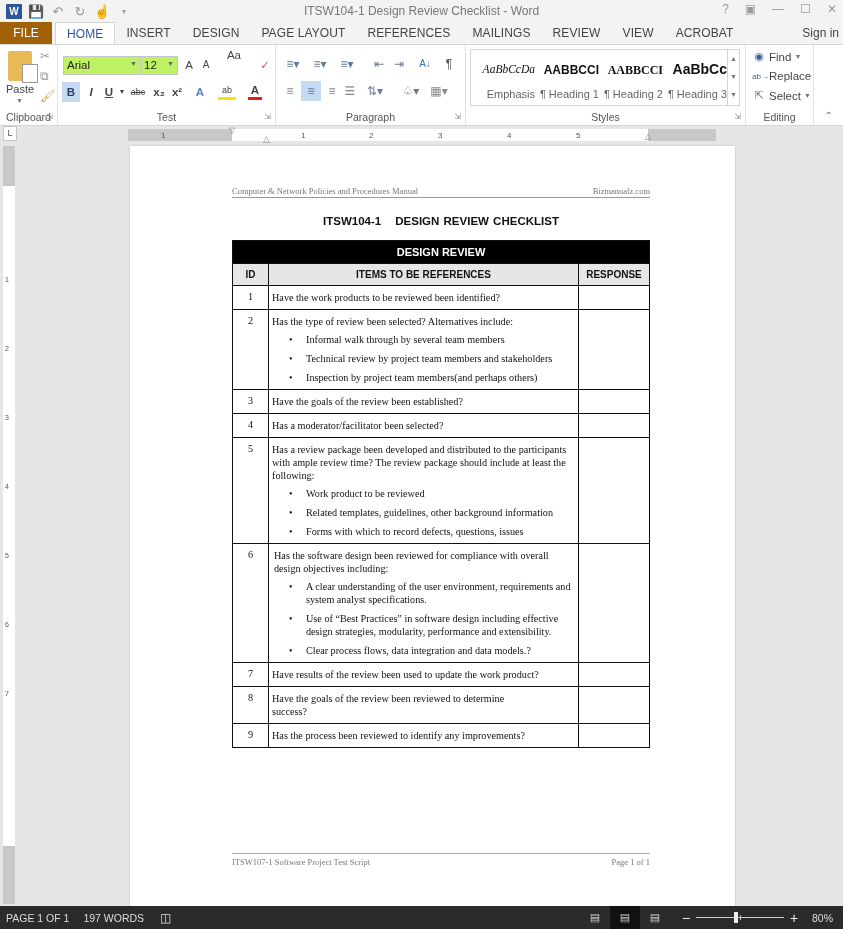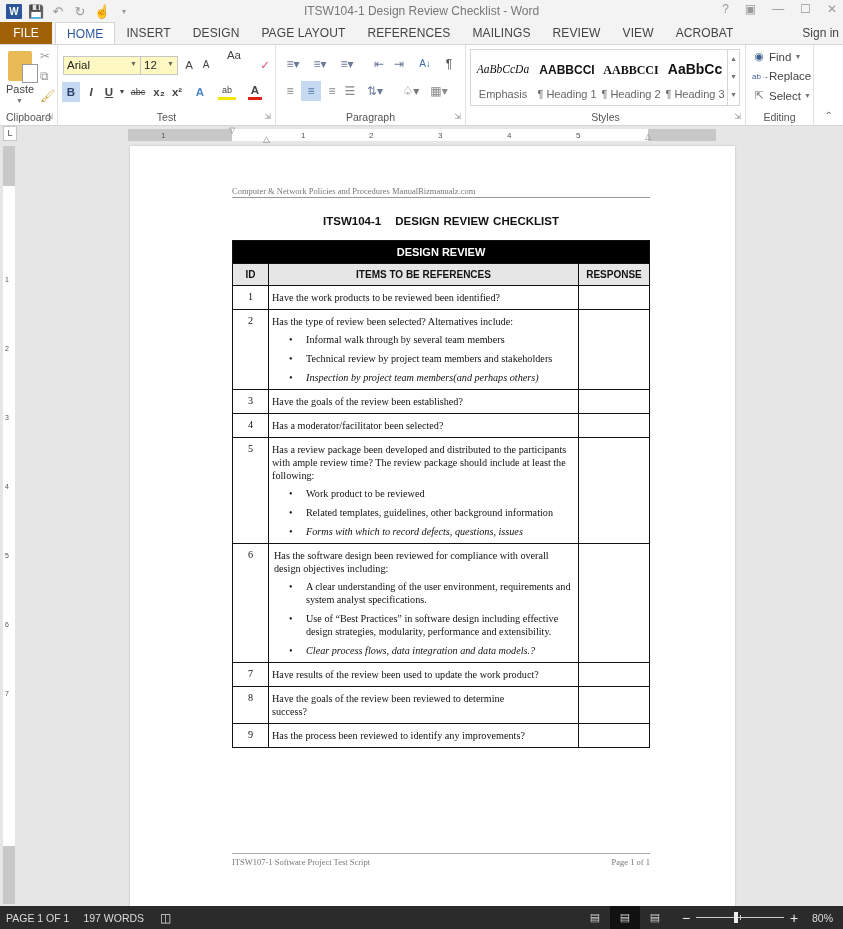--- a/index.html
+++ b/index.html
@@ -25,61 +25,61 @@
   
   .ribbon { position: absolute; left: 0; top: 44px; width: 843px; height: 82px; background: #fff; border-top: 1px solid #d5d5d5; border-bottom: 1px solid #d5d5d5; font-size: 11px; }
   .group { position: absolute; top: 0; height: 81px; border-right: 1px solid #e1e1e1; }
   .group-label { position: absolute; bottom: 3px; left: 0; right: 0; text-align: center; color: #555; font-size: 10.5px; }
   .launcher { position: absolute; right: 4px; bottom: 5px; font-size: 8px; color: #888; }
   .paste-icon { position: absolute; left: 8px; top: 6px; width: 24px; height: 30px; background: #e8b955; border-radius: 2px; }
   .paste-icon::after { content: ""; position: absolute; right: -6px; bottom: -2px; width: 14px; height: 17px; background: #fff; border: 1px solid #999; }
   .paste-label { position: absolute; left: 6px; top: 38px; font-size: 11px; color: #444; }
   .paste-arrow { position: absolute; left: 16px; top: 52px; font-size: 7px; color: #777; }
   .small-ic { position: absolute; font-size: 12px; color: #999; }
-  .font-box { position: absolute; height: 19px; border: 1px solid #c6c6c6; background: #fef9c3; font-size: 11.5px; padding: 2px 3px; color: #222; }
+  .font-box { position: absolute; height: 19px; border: 1px solid #c6c6c6; background: #bef264; font-size: 11.5px; padding: 2px 3px; color: #222; }
   .font-box .dd { position: absolute; right: 3px; top: 3px; font-size: 7px; color: #666; }
   .fbtn { position: absolute; font-size: 11.5px; color: #444; height: 20px; line-height: 20px; text-align: center; }
   .fbtn.on { background: #c5daf1; }
   .pbtn { position: absolute; font-size: 12px; color: #6a7a99; height: 20px; line-height: 20px; text-align: center; }
   .styles-box { position: absolute; left: 470px; top: 4px; width: 270px; height: 57px; border: 1px solid #d5d5d5; background: #fff; }
-  .style-item { position: absolute; top: 0; height: 55px; text-align: center; }
+  .style-item { position: absolute; top: 0; height: 55px; text-align: right; }
   .style-sample { position: absolute; top: 13px; left: 0; right: 0; font-size: 12px; color: #111; white-space: nowrap; }
   .style-name { position: absolute; top: 38px; left: 0; right: 0; font-size: 11px; color: #666; white-space: nowrap; }
   .styles-scroll { position: absolute; right: 0; top: 0; width: 12px; height: 55px; border-left: 1px solid #d5d5d5; font-size: 7px; color: #777; text-align: center; }
   .edit-item { position: absolute; left: 752px; font-size: 11.5px; color: #444; display: flex; align-items: center; gap: 3px; }
   .edit-item .ic { color: #3f5f8f; font-size: 11px; width: 14px; text-align: center; }
 
   
   .ruler-row { position: absolute; left: 0; top: 126px; width: 843px; height: 18px; background: #e6e6e6; }
   .ruler-corner { position: absolute; left: 3px; top: 0px; width: 14px; height: 15px; background: #fff; border: 1px solid #c6c6c6; font-size: 9px; color: #555; text-align: center; line-height: 13px; }
   .hruler { position: absolute; left: 128px; top: 3px; width: 588px; height: 12px; background: #fff; }
   .hruler .margin { position: absolute; top: 0; height: 12px; background: #c8c8c8; }
   .hruler .tick { position: absolute; top: 3px; font-size: 8px; color: #555; line-height: 8px; }
 
   .vruler { position: absolute; left: 3px; top: 146px; width: 12px; height: 758px; background: #fff; }
   .vruler .margin { position: absolute; left: 0; width: 12px; background: #c8c8c8; }
   .vruler .tick { position: absolute; left: 2px; font-size: 7px; color: #555; }
 
   
   .doc-area { position: absolute; left: 18px; top: 144px; width: 825px; height: 762px; background: #e6e6e6; }
   .page { position: absolute; left: 112px; top: 2px; width: 605px; height: 760px; background: #fff; box-shadow: 0 0 2px #bbb; }
-  .hdr { position: absolute; left: 102px; top: 40px; width: 418px; border-bottom: 1px solid #999; font-family: "Liberation Serif", serif; font-size: 8.5px; color: #777; display: flex; padding-bottom: 1px; }
+  .hdr { position: absolute; left: 102px; top: 40px; width: 418px; border-bottom: 1px solid #999; font-family: "Liberation Serif", serif; font-size: 8.5px; color: #777; display: flex; justify-content: space-between; padding-bottom: 1px; }
   .doc-title { position: absolute; left: 102px; top: 69px; width: 418px; text-align: center; font-size: 11.5px; font-weight: bold; color: #111; word-spacing: 1px; }
   .doc-title .sp { display: inline-block; width: 14px; }
 
   table.chk { position: absolute; left: 102px; top: 94px; width: 418px; border-collapse: collapse; font-family: "Liberation Serif", serif; font-size: 10.2px; color: #111; }
   table.chk td, table.chk th { border: 1.6px solid #111; vertical-align: top; }
   table.chk .banner th { background: #000; color: #fff; font-family: "Liberation Sans", sans-serif; font-size: 11px; font-weight: bold; height: 23px; vertical-align: middle; text-align: center; }
   table.chk .colhdr th { background: #e6e6e6; font-family: "Liberation Sans", sans-serif; font-size: 10px; font-weight: bold; height: 22px; vertical-align: middle; text-align: center; }
   table.chk td.id { width: 36px; text-align: center; padding-top: 5px; }
   table.chk td.item { padding: 5px 2px 5px 3px; line-height: 13px; }
   table.chk td.resp { width: 71px; }
   ul.bul { list-style: none; margin-top: 5px; }
   ul.bul li { position: relative; padding-left: 34px; margin-bottom: 6px; line-height: 13px; }
-  ul.bul li:last-child { margin-bottom: 0; font-style: italic; }
+  ul.bul li:last-child { margin-bottom: 0; }
   ul.bul li::before { content: "•"; position: absolute; left: 17px; top: 0; font-size: 10px; }
 
   .ftr { position: absolute; left: 102px; top: 707px; width: 418px; border-top: 1px solid #aaa; font-family: "Liberation Serif", serif; font-size: 8.5px; color: #777; display: flex; justify-content: space-between; padding-top: 3px; }
 
   
   .statusbar { position: absolute; left: 0; top: 906px; width: 843px; height: 23px; background: #2b2b2b; color: #ddd; font-size: 10.5px; display: flex; align-items: center; }
   .sb-item { padding: 0 6px; }
   .sb-right { position: absolute; right: 0; top: 0; height: 23px; display: flex; align-items: center; }
   .view-btn { width: 30px; height: 23px; display: flex; align-items: center; justify-content: center; font-size: 11px; color: #ccc; }
   .view-btn.on { background: #111; }

